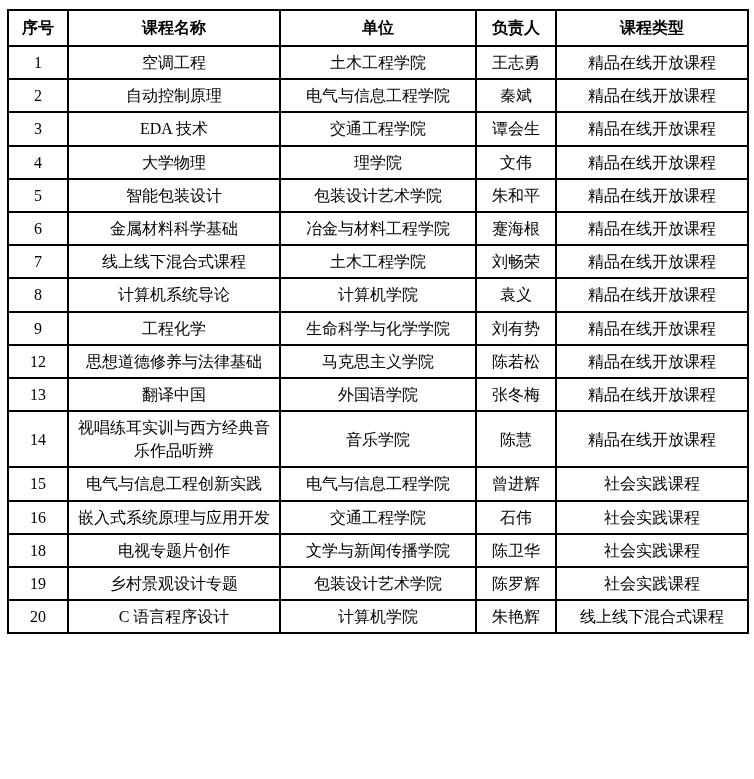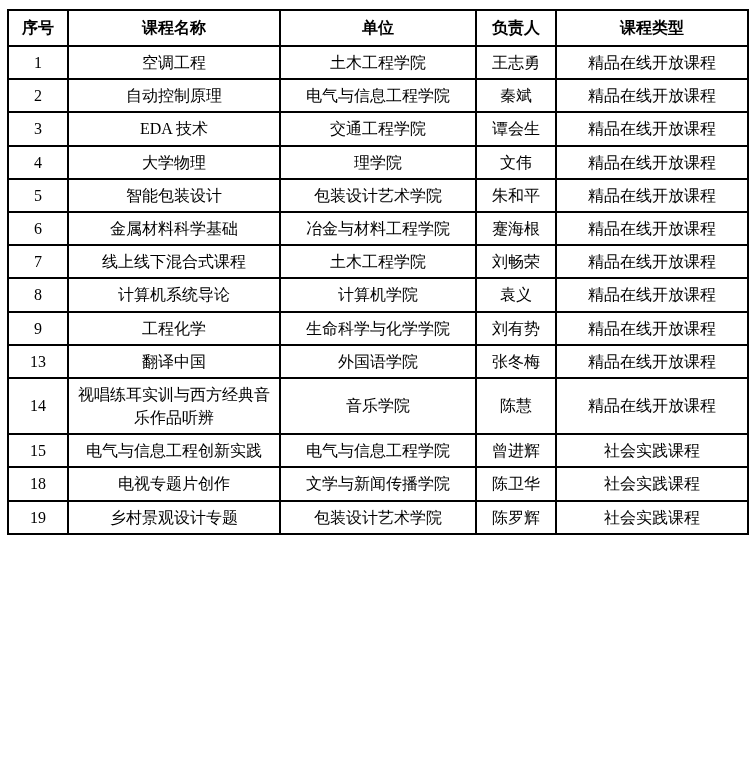--- a/index.html
+++ b/index.html
@@ -125,20 +125,27 @@
           <td>精品在线开放课程</td>
         </tr>
         <tr>
           <td>9</td>
           <td>工程化学</td>
           <td>生命科学与化学学院</td>
           <td>刘有势</td>
           <td>精品在线开放课程</td>
         </tr>
         <tr>
+          <td>12</td>
+          <td>思想道德修养与法律基础</td>
+          <td>马克思主义学院</td>
+          <td>陈若松</td>
+          <td>精品在线开放课程</td>
+        </tr>
+        <tr>
           <td>13</td>
           <td>翻译中国</td>
           <td>外国语学院</td>
           <td>张冬梅</td>
           <td>精品在线开放课程</td>
         </tr>
         <tr>
           <td>14</td>
           <td>视唱练耳实训与西方经典音乐作品听辨</td>
           <td>音乐学院</td>
@@ -146,28 +153,42 @@
           <td>精品在线开放课程</td>
         </tr>
         <tr>
           <td>15</td>
           <td>电气与信息工程创新实践</td>
           <td>电气与信息工程学院</td>
           <td>曾进辉</td>
           <td>社会实践课程</td>
         </tr>
         <tr>
+          <td>16</td>
+          <td>嵌入式系统原理与应用开发</td>
+          <td>交通工程学院</td>
+          <td>石伟</td>
+          <td>社会实践课程</td>
+        </tr>
+        <tr>
           <td>18</td>
           <td>电视专题片创作</td>
           <td>文学与新闻传播学院</td>
           <td>陈卫华</td>
           <td>社会实践课程</td>
         </tr>
         <tr>
           <td>19</td>
           <td>乡村景观设计专题</td>
           <td>包装设计艺术学院</td>
           <td>陈罗辉</td>
           <td>社会实践课程</td>
         </tr>
+        <tr>
+          <td>20</td>
+          <td>C 语言程序设计</td>
+          <td>计算机学院</td>
+          <td>朱艳辉</td>
+          <td>线上线下混合式课程</td>
+        </tr>
       </tbody>
   </table>
 </div>
 
 </body></html>

